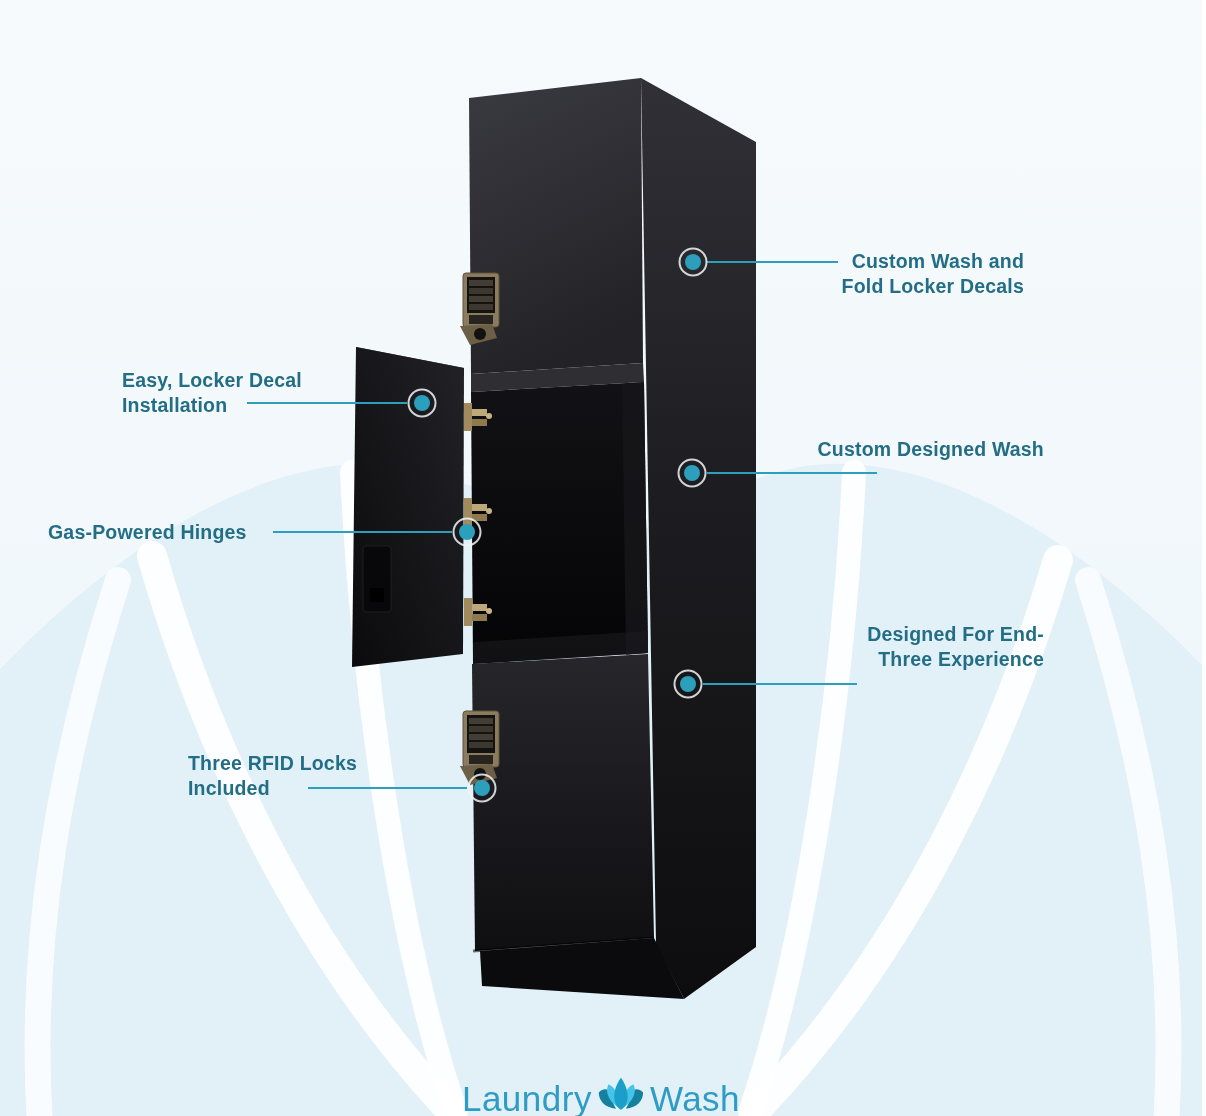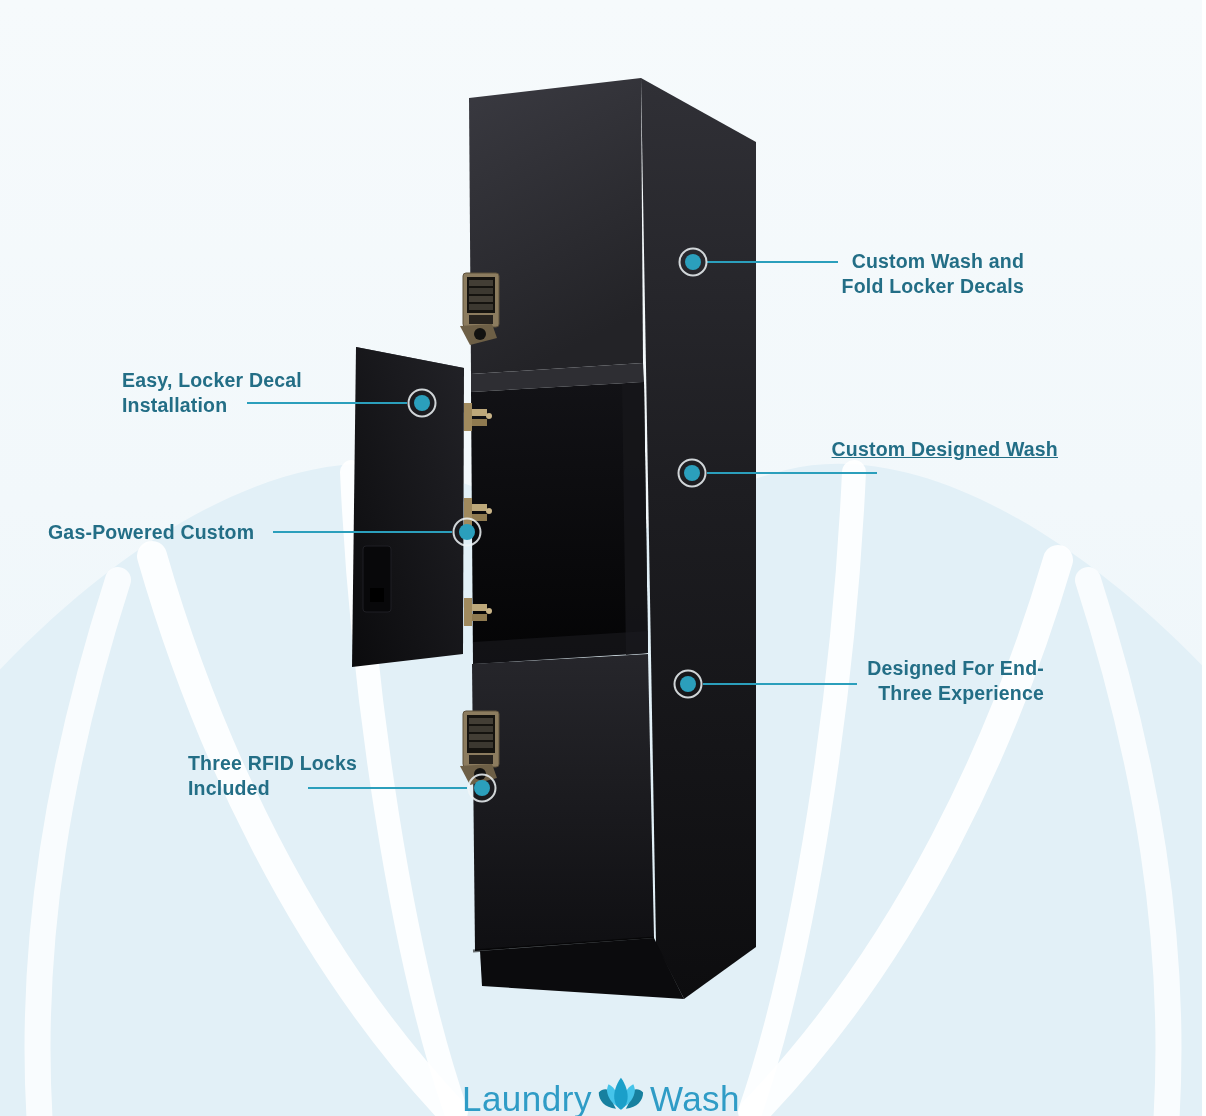--- a/index.html
+++ b/index.html
@@ -181,28 +181,28 @@
     <div>Custom Wash and</div>
     <div>Fold Locker Decals</div>
   </div>
 
   <div class="callout" style="left:122px;top:368px;">
     <div>Easy, Locker Decal</div>
     <div>Installation</div>
   </div>
 
   <div class="callout" style="left:48px;top:520px;">
-    <div>Gas-Powered Custom</div>
-  </div>
-
-  <div class="callout right" style="right:144px;top:437px;text-decoration:underline;">
+    <div>Gas-Powered Hinges</div>
+  </div>
+
+  <div class="callout right" style="right:158px;top:437px;">
     <div>Custom Designed Wash</div>
   </div>
 
-  <div class="callout right" style="right:158px;top:656px;">
+  <div class="callout right" style="right:158px;top:622px;">
     <div>Designed For End-</div>
     <div>Three Experience</div>
   </div>
 
   <div class="callout" style="left:188px;top:751px;">
     <div>Three RFID Locks</div>
     <div>Included</div>
   </div>
 
   <div class="logo">

